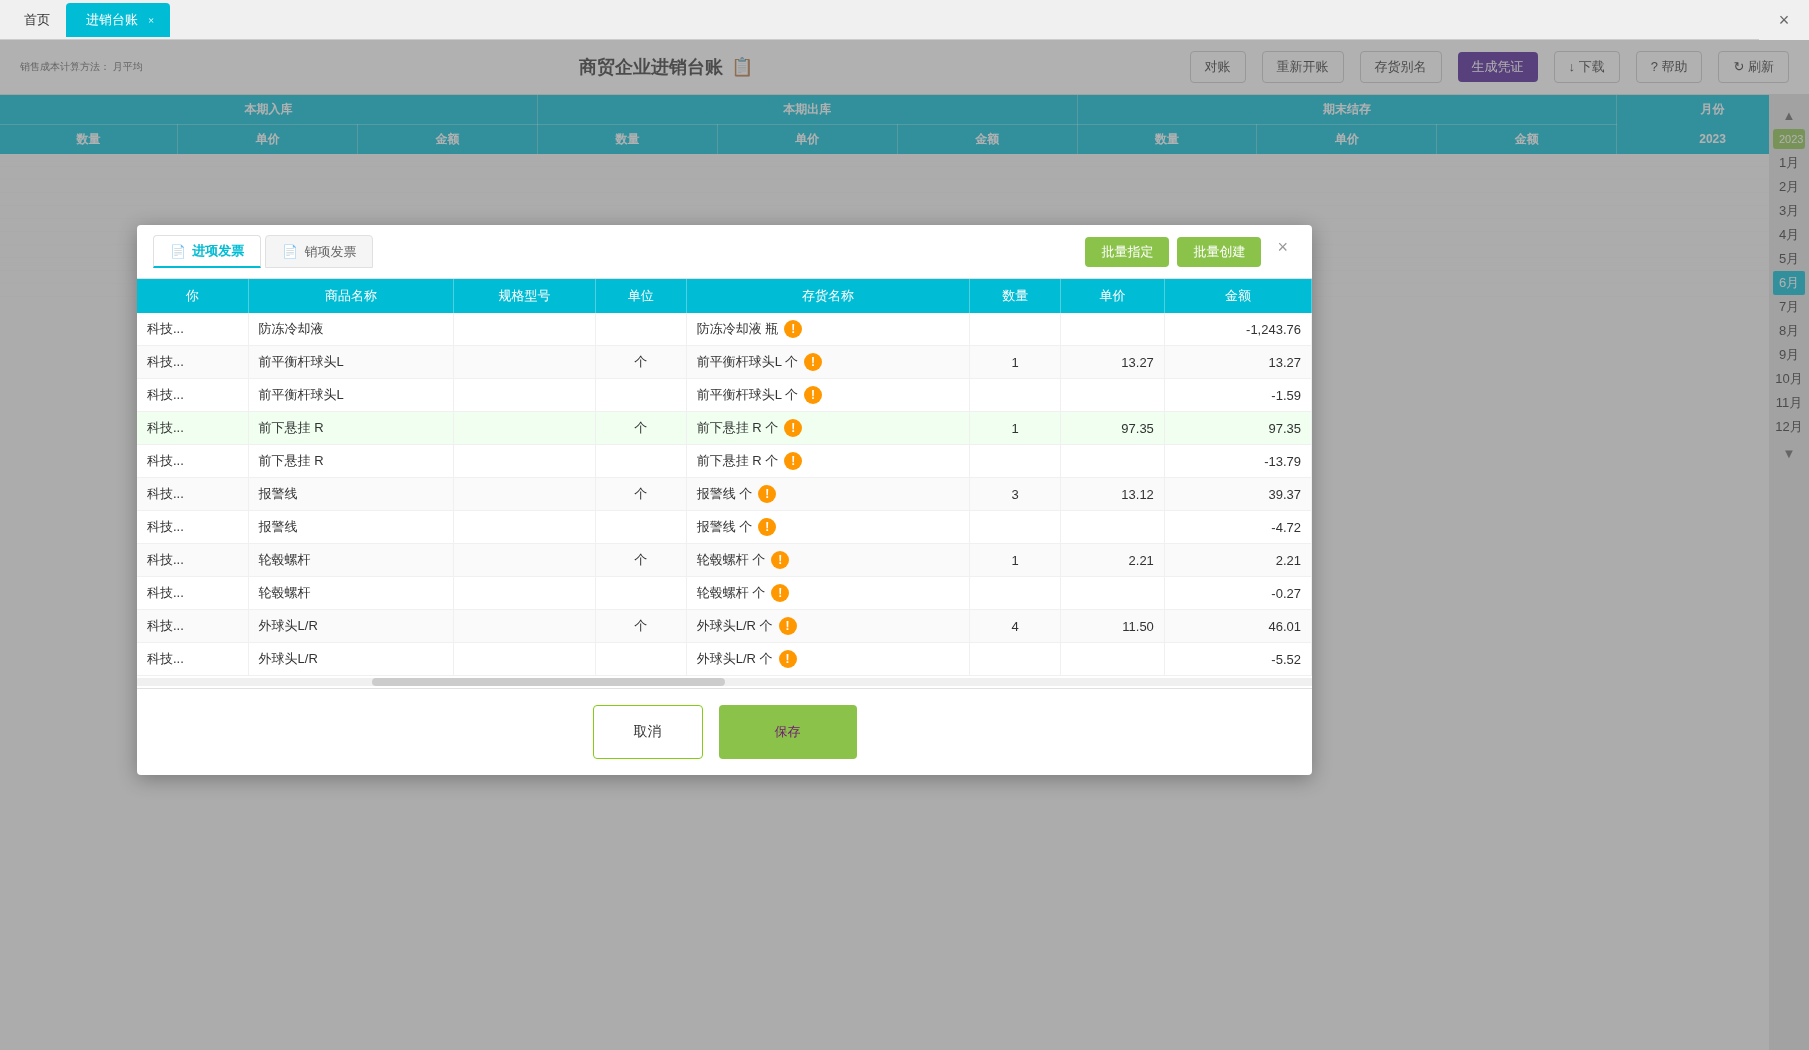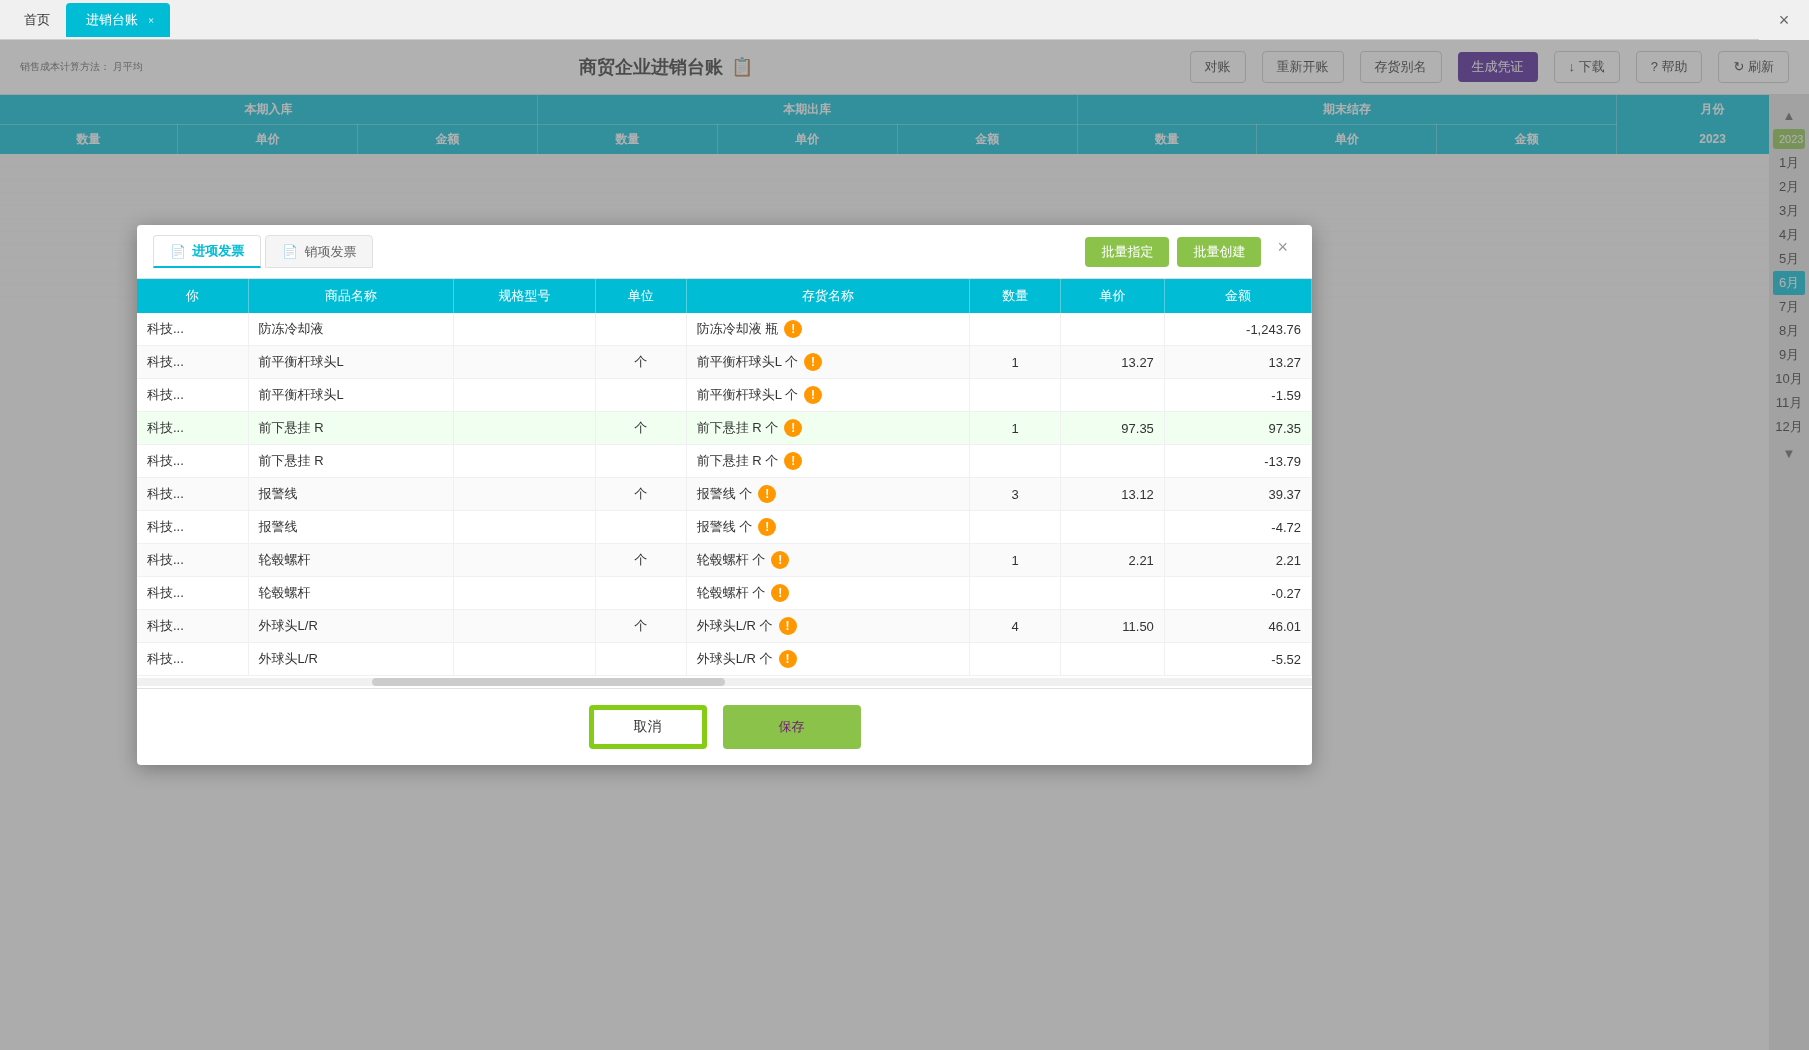--- a/index.html
+++ b/index.html
@@ -259,22 +259,22 @@
       width: 30%;
     }
     .modal-footer {
       display: flex;
       justify-content: center;
       gap: 16px;
       padding: 16px;
       border-top: 1px solid #e0e0e0;
     }
     .btn-cancel {
-      padding: 8px 40px;
-      border: 5px solid #84cc16;
+      padding: 17px 40px;
+      border: 1px solid #84cc16;
       background: white;
       color: #333;
       border-radius: 4px;
       cursor: pointer;
       font-size: 14px;
     }
     .btn-save {
       padding: 8px 56px;
       border: none;
       background: #8bc34a;

